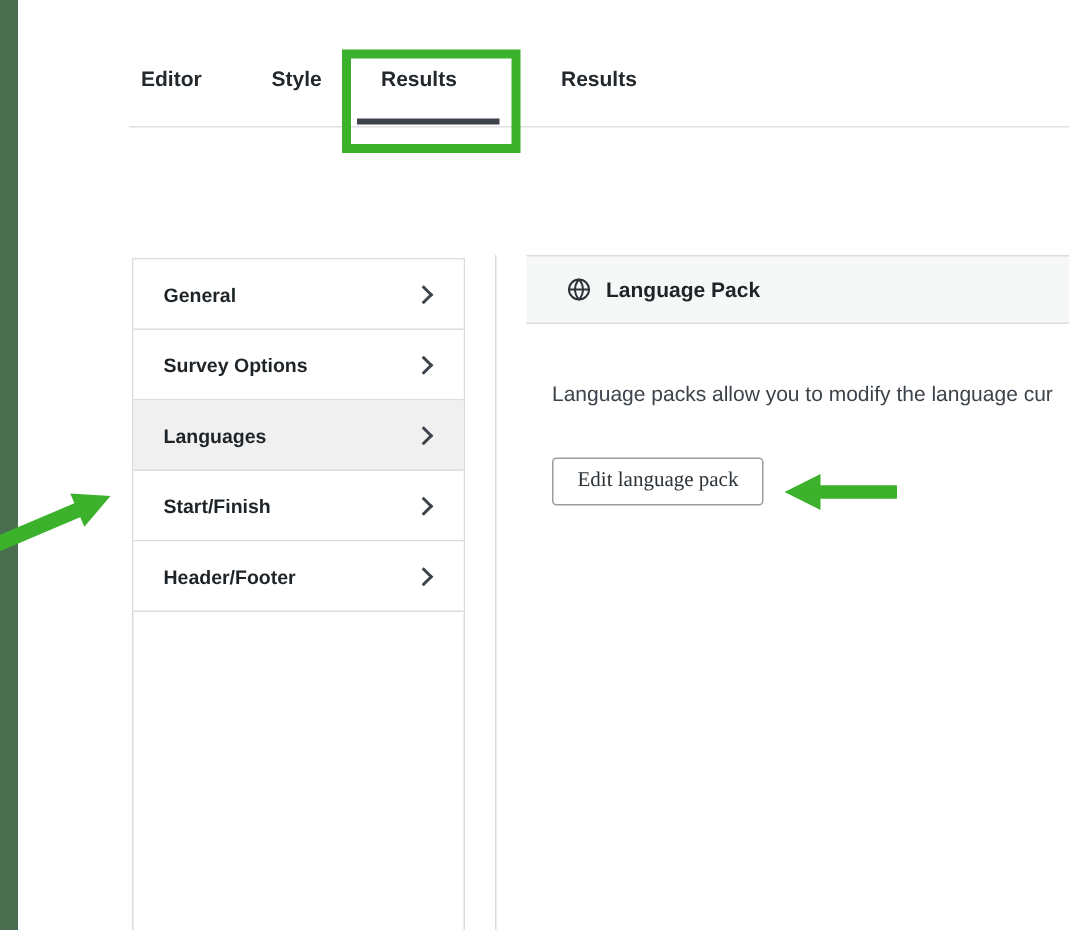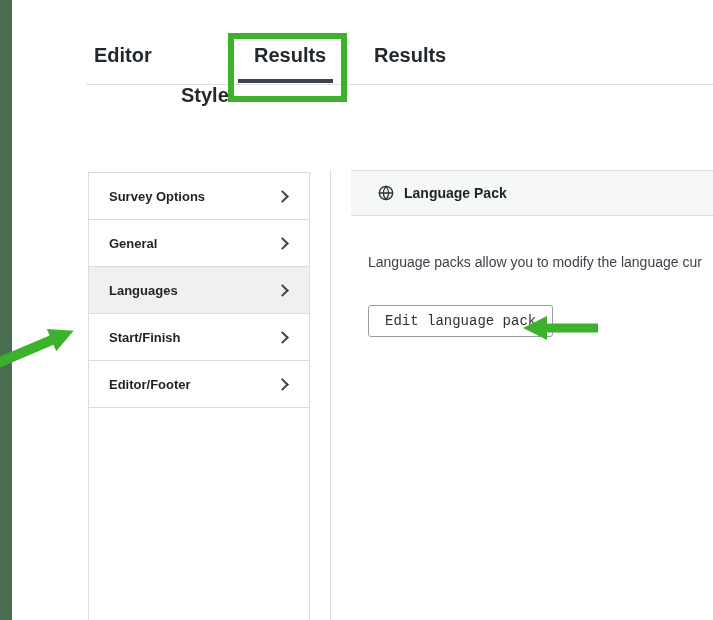--- a/index.html
+++ b/index.html
@@ -18,28 +18,28 @@
     position: absolute;
     left: 0; top: 0;
     width: 12px; height: 620px;
     background: #4a6e50;
   }
 
   
   .tab {
     position: absolute;
     top: 44px;
-    font-size: 20px;
+    font-size: 14px;
     font-weight: 700;
     color: #23282d;
     cursor: pointer;
     white-space: nowrap;
   }
   .tab-editor   { left: 94px; }
-  .tab-style    { left: 181px; margin-top: 40px; }
+  .tab-style    { left: 181px; }
   .tab-settings { left: 254px; }
   .tab-results  { left: 357px; margin-left: 17px; }
 
   .tabs-divider {
     position: absolute;
     left: 86px; right: 0;
     top: 84px; height: 1px;
     background: #e0e0e0;
   }
   .active-underline {
@@ -132,21 +132,21 @@
     white-space: nowrap;
     overflow: hidden;
   }
   .edit-btn {
     margin-top: 33px;
     display: inline-block;
     box-sizing: border-box;
     height: 32px;
     padding: 0 16px;
     line-height: 30px;
-    font-family: Liberation Mono, monospace;
+    font-family: Liberation Serif, serif;
     font-size: 14px;
     color: #2c3338;
     background: #ffffff;
     border: 1px solid #9a9da0;
     border-radius: 3px;
     cursor: pointer;
   }
 
   
   .arrow-svg { position: absolute; pointer-events: none; }
@@ -163,37 +163,37 @@
   <span class="tab tab-editor">Editor</span>
   <span class="tab tab-style">Style</span>
   <span class="tab tab-settings">Results</span>
   <span class="tab tab-results">Results</span>
   <div class="active-underline"></div>
   <div class="tabs-divider"></div>
   <div class="settings-highlight-box"></div>
 
   <div class="sidebar">
     <div class="sidebar-item">
+      <span class="label">General</span>
+      <span class="chevron"></span>
+    </div>
+    <div class="sidebar-item">
       <span class="label">Survey Options</span>
-      <span class="chevron"></span>
-    </div>
-    <div class="sidebar-item">
-      <span class="label">General</span>
       <span class="chevron"></span>
     </div>
     <div class="sidebar-item active">
       <span class="label">Languages</span>
       <span class="chevron"></span>
     </div>
     <div class="sidebar-item">
       <span class="label">Start/Finish</span>
       <span class="chevron"></span>
     </div>
     <div class="sidebar-item">
-      <span class="label">Editor/Footer</span>
+      <span class="label">Header/Footer</span>
       <span class="chevron"></span>
     </div>
   </div>
 
   <div class="panel">
     <div class="panel-header">
       <svg class="globe" viewBox="0 0 24 24" fill="none" stroke="currentColor" stroke-width="2" stroke-linecap="round" stroke-linejoin="round">
         <circle cx="12" cy="12" r="10"></circle>
         <path d="M2 12h20"></path>
         <path d="M12 2a15.3 15.3 0 0 1 4 10 15.3 15.3 0 0 1-4 10 15.3 15.3 0 0 1-4-10 15.3 15.3 0 0 1 4-10z"></path>

